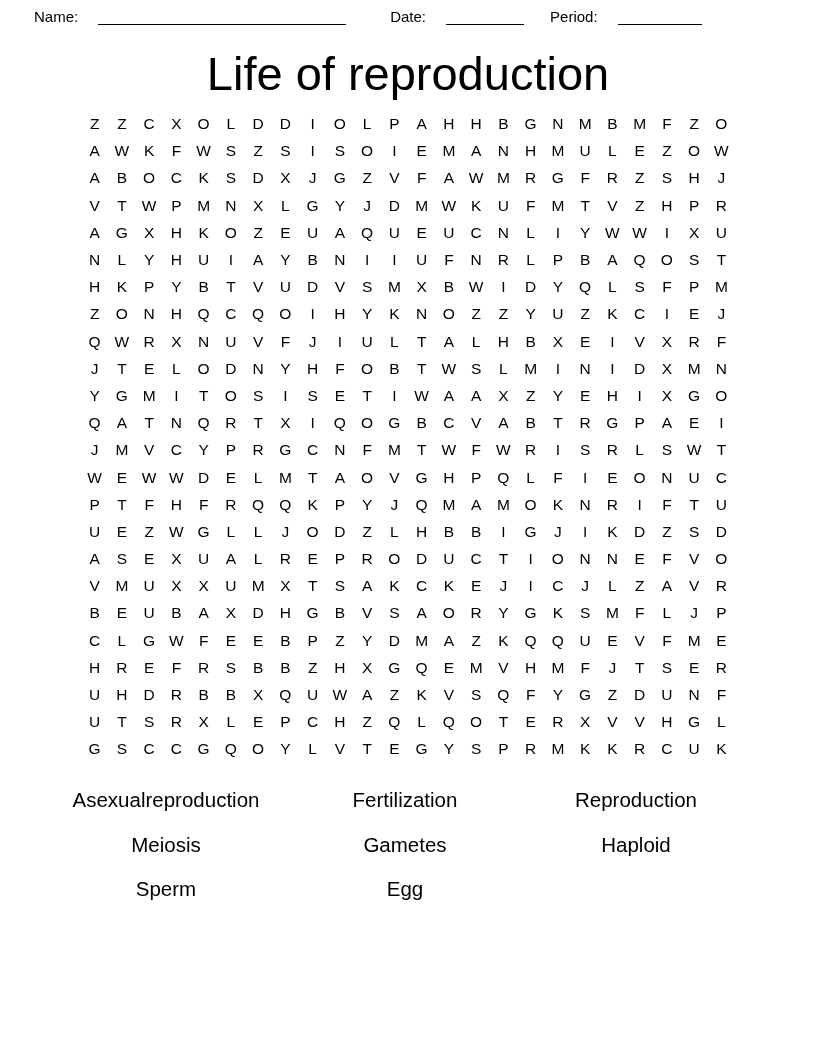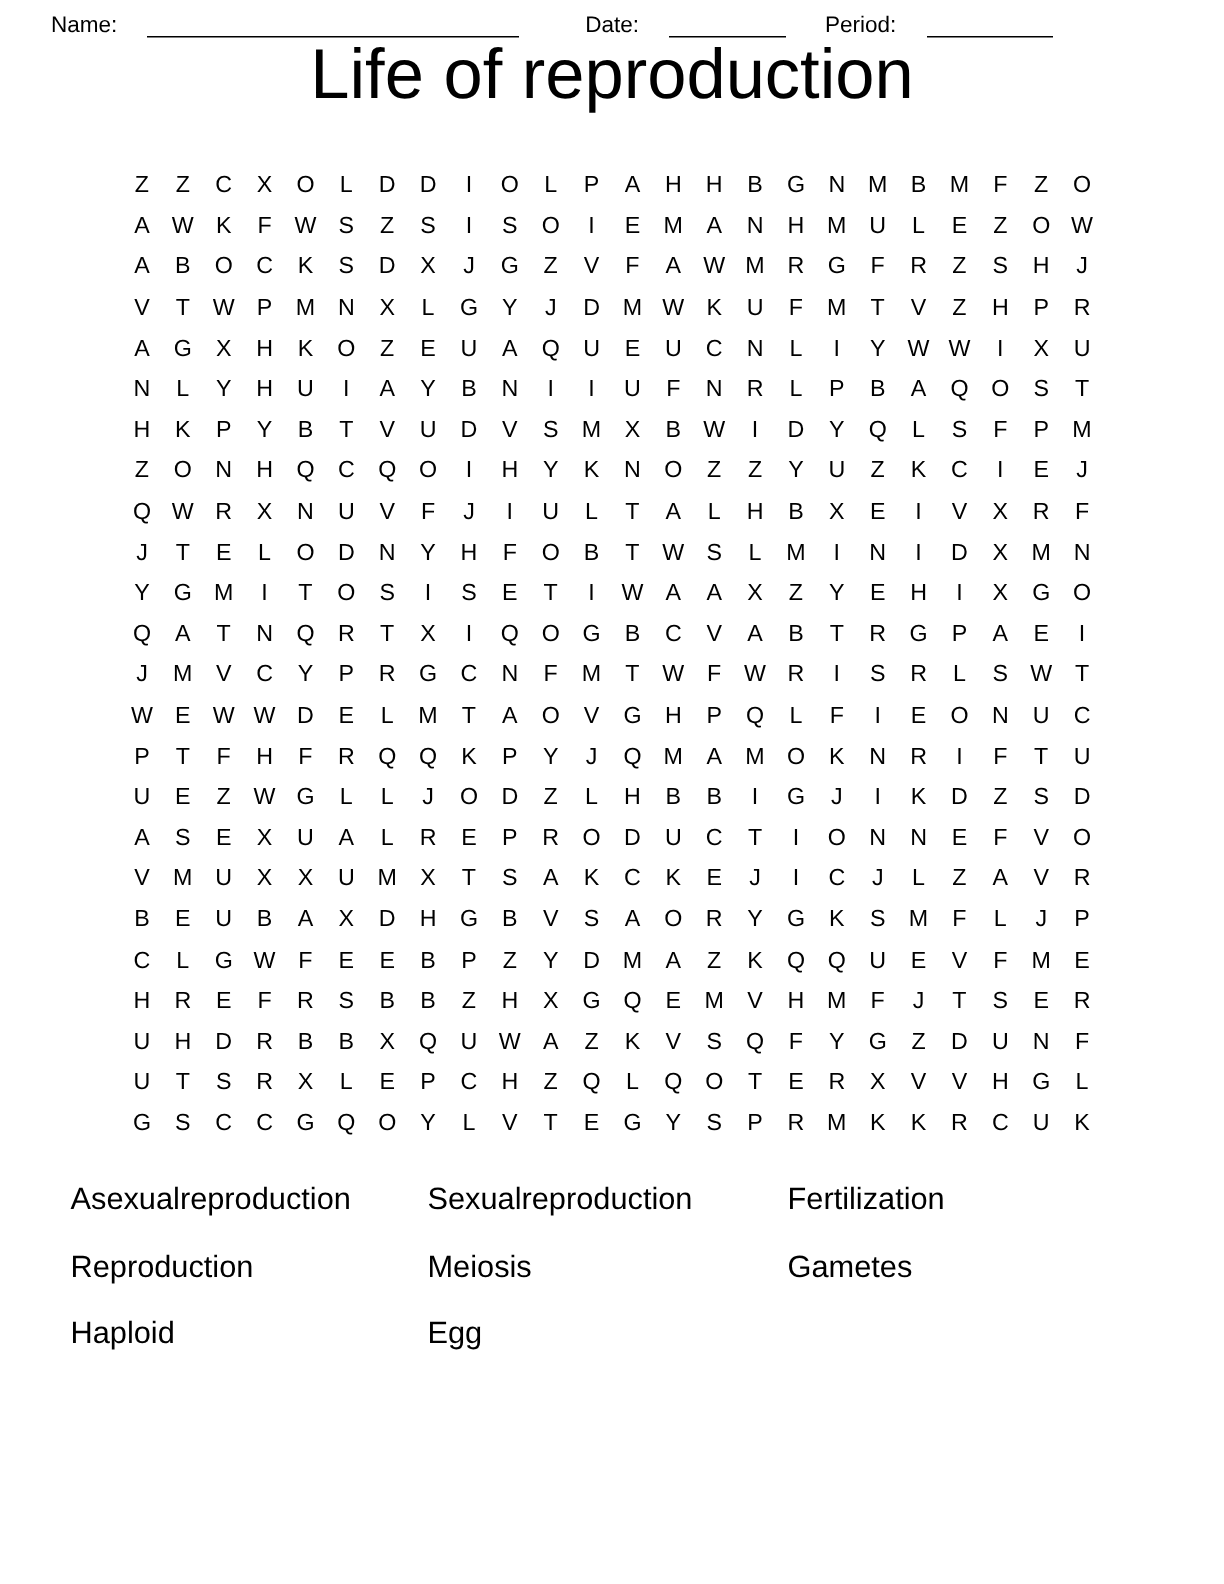--- a/index.html
+++ b/index.html
@@ -46,21 +46,21 @@
   .rule-date   { width: 78px;  }
   .rule-period { width: 84px;  }
 
   .sp-name-date   { width: 44px; }
   .sp-date-period { width: 26px; }
   .lead-gap       { width: 34px; }
 
   
   .puzzle-title {
     position: absolute;
-    top: 20px;
+    top: 45px;
     left: 0;
     width: 816px;
     text-align: center;
     font-size: 47px;
     line-height: 58px;
     font-weight: normal;
     letter-spacing: 0px;
     margin: 0;
   }
 
@@ -91,20 +91,21 @@
     left: 47px;
     width: 700px;
     display: grid;
     grid-template-columns: 238px 240px auto;
     row-gap: 0px;
   }
   .word-item {
     font-size: 20.5px;
     line-height: 44.5px;
     white-space: nowrap;
+    text-align: center;
   }
   .word-item.empty { visibility: hidden; }
 </style>
 </head>
 <body>
 
 <div class="header-line">
   <span class="lead-gap"></span>
 
   <span class="field">
@@ -751,21 +752,21 @@
       <span class="grid-cell">K</span>
       <span class="grid-cell">R</span>
       <span class="grid-cell">C</span>
       <span class="grid-cell">U</span>
       <span class="grid-cell">K</span>
     </div>
   </div>
 
 <div class="word-list">
     <div class="word-item">Asexualreproduction</div>
-    <div class="word-item">Sexualreproduction</div>
     <div class="word-item">Fertilization</div>
     <div class="word-item">Reproduction</div>
     <div class="word-item">Meiosis</div>
     <div class="word-item">Gametes</div>
     <div class="word-item">Haploid</div>
+    <div class="word-item">Sperm</div>
     <div class="word-item">Egg</div>
     <div class="word-item empty"></div>
   </div>
 
 </body></html>

